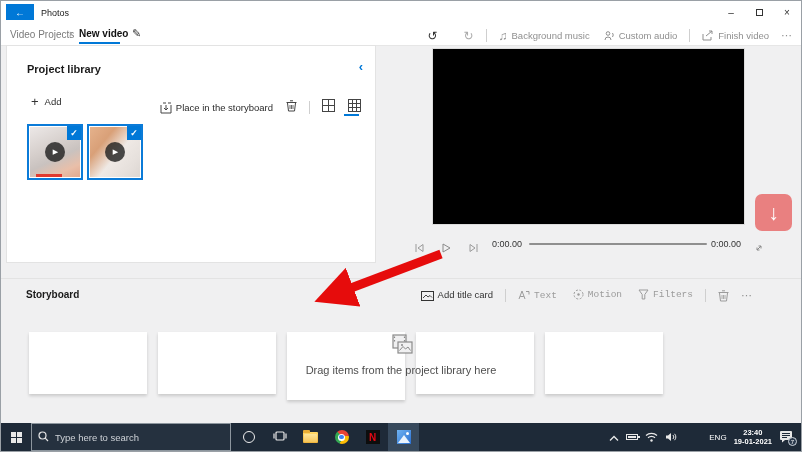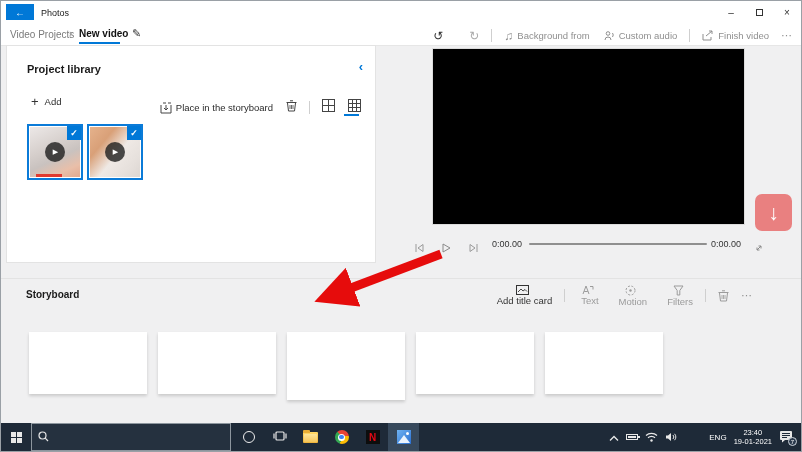--- a/index.html
+++ b/index.html
@@ -69,23 +69,23 @@
   .dl-btn span { color:#fff; font-size:21px; font-weight:bold; line-height:1; }
   .pv-controls { position:absolute; left:405px; top:234px; right:8px; height:18px; }
   .pv-ic { position:absolute; top:4px; }
   .pv-time { position:absolute; top:4px; font-size:9px; color:#333; }
   .pv-slider { position:absolute; left:123px; top:8px; width:178px; height:2px; background:#8f8f8f; border-radius:1px; }
 
   
   .storyboard { position:absolute; left:0; top:277px; right:0; height:147px; background:#f0f0f1; border-top:1px solid #e3e3e3;padding-left:29px; }
   .sb-title { position:absolute; left:25px; top:10px; font-size:10px; font-weight:bold; color:#1a1a1a; }
   .sb-toolbar { position:absolute; right:48px; top:6px; height:20px; display:flex; align-items:center; }
-  .sb-toolbar .tb-item { font-size:9.5px;flex-direction:column; }
+  .sb-toolbar .tb-item { font-size:9.5px; }
   .sb-dark { color:#333; }
-  .sb-gray { color:#9b9b9b; }
+  .sb-gray { color:#9b9b9b;font-family:Liberation Mono, monospace; }
   .sb-gap { width:16px; }
   .cards { position:absolute; left:0; top:53px; right:0; height:80px; }
   .card { position:absolute; top:0; width:118px; height:62px; background:#fff; box-shadow:0 2px 3px rgba(0,0,0,.16); }
   .card.tall { height:68px; }
   .drag-hint { position:absolute; left:0; top:55px; width:100%; text-align:center; z-index:2; pointer-events:none; }
   .drag-hint .hint-ic { display:inline-block; margin-bottom:3px; }
   .drag-hint .hint-tx { font-size:11px; color:#4f4f4f; }
 
   
   .annot-arrow { position:absolute; left:300px; top:242px; z-index:5; pointer-events:none; }
@@ -111,21 +111,21 @@
   .chrome:before { content:""; position:absolute; left:3.5px; top:3.5px; width:7px; height:7px; background:#fff; border-radius:50%; }
   .chrome:after { content:""; position:absolute; left:4.8px; top:4.8px; width:4.4px; height:4.4px; background:#4285f4; border-radius:50%; }
   .netflix { width:14px; height:14px; background:#0d0d0d; display:flex; align-items:center; justify-content:center; }
   .netflix span { color:#e50914; font-size:10px; font-weight:bold; }
   .photos-ic { width:14px; height:14px; background:linear-gradient(135deg,#6fb3f2,#2a6fd0); position:relative; overflow:hidden; }
   .photos-ic i { position:absolute; left:1px; bottom:1px; width:0; height:0;
                  border-left:6px solid transparent; border-right:6px solid transparent; border-bottom:8px solid #eaf3fd; }
   .photos-ic b { position:absolute; right:2px; top:2px; width:3px; height:3px; border-radius:50%; background:#fff; }
   .tb-tray { margin-left:auto; display:flex; align-items:center; gap:7px; padding-right:5px; }
   .tray-txt { color:#fff; font-size:8px;margin-left:25px; }
-  .clock { color:#fff; font-size:7.5px; line-height:9px; text-align:center; }
+  .clock { color:#fff; font-size:7.5px; line-height:9px; text-align:center;font-weight:bold; }
   .battery { position:relative; width:12px; height:6px; border:1px solid #e8e8e8; }
   .battery:before { content:""; position:absolute; right:-3px; top:1px; width:2px; height:2px; background:#e8e8e8; }
   .battery:after { content:""; position:absolute; left:1px; top:1px; bottom:1px; width:8px; background:#e8e8e8; }
   .notif { position:relative; width:17px; height:16px; }
   .notif-badge { position:absolute; right:-1px; bottom:-1px; width:9px; height:9px; border-radius:50%;
                  background:#2b3razz; background:#2b3a4d; border:1px solid #cfd6dd; color:#fff; font-size:6px;
                  display:flex; align-items:center; justify-content:center; }
 </style>
 </head>
 <body>
@@ -157,21 +157,21 @@
     <span class="crumb-underline"></span>
     <span class="pencil">✎</span>
 
     <div class="topbar-right">
       <span class="tb-glyph dark">↺</span>
       <span class="sp24"></span>
       <span class="tb-glyph light">↻</span>
       <span class="vsep"></span>
       <span class="tb-item">
         <span class="tb-glyph">♫</span>
-        <span class="lbl">Background from</span>
+        <span class="lbl">Background music</span>
       </span>
       <span class="sp14"></span>
       <span class="tb-item">
         <span>
           <svg class="icon-svg" width="11" height="11" viewBox="0 0 11 11">
               <circle cx="4" cy="3.5" r="1.8" fill="none" stroke="#8f8f8f" stroke-width="1"></circle>
               <path d="M1,10 Q1,7 4,7 Q7,7 7,10" fill="none" stroke="#8f8f8f" stroke-width="1"></path>
               <path d="M8.5,3 Q10,5 8.5,7" fill="none" stroke="#8f8f8f" stroke-width="1"></path>
             </svg>
         </span>
@@ -347,20 +347,32 @@
     </div>
 
     <div class="cards">
       <div class="card" style="left:28px"></div>
       <div class="card" style="left:157px"></div>
       <div class="card tall" style="left:286px"></div>
       <div class="card" style="left:415px"></div>
       <div class="card" style="left:544px"></div>
     </div>
 
+    <div class="drag-hint">
+      <span class="hint-ic">
+        <svg width="26" height="23" viewBox="0 0 26 23">
+            <rect x="5" y="1" width="13" height="13" fill="#f0f0f1" stroke="#8a8a8a" stroke-width="1.2"></rect>
+            <path d="M6.5,2.5 L6.5,4 M6.5,6 L6.5,7.5 M16.5,2.5 L16.5,4 M16.5,6 L16.5,7.5" stroke="#8a8a8a" stroke-width="1.2"></path>
+            <rect x="10" y="8" width="14" height="11" fill="#f0f0f1" stroke="#8a8a8a" stroke-width="1.2"></rect>
+            <path d="M11.5,16.5 L15,12.5 L17.5,15 L20,13 L22.5,16.5" fill="none" stroke="#8a8a8a" stroke-width="1"></path>
+            <circle cx="14" cy="11" r="1" fill="#8a8a8a"></circle>
+          </svg>
+      </span>
+      <div class="hint-tx">Drag items from the project library here</div>
+    </div>
   </div>
 
   <svg class="annot-arrow" width="160" height="75" viewBox="0 0 160 75">
     <defs>
       <marker id="ah" markerWidth="4.6" markerHeight="4.6" refX="1.2" refY="2.3" orient="auto">
         <path d="M0,0 L4.6,2.3 L0,4.6 z" fill="#e60c0c"></path>
       </marker>
     </defs>
     <line x1="140" y1="11" x2="42" y2="48" stroke="#e60c0c" stroke-width="9" marker-end="url(#ah)"></line>
   </svg>
@@ -374,20 +386,21 @@
           <div></div>
         </span>
     </div>
     <div class="tb-search">
       <span style="margin-right:6px">
         <svg width="11" height="11" viewBox="0 0 11 11">
             <circle cx="4.5" cy="4.5" r="3.5" fill="none" stroke="#e6e6e6" stroke-width="1.2"></circle>
             <path d="M7.2,7.2 L10,10" stroke="#e6e6e6" stroke-width="1.2"></path>
           </svg>
       </span>
+      <input type="text" placeholder="Type here to search" style="">
     </div>
     <div class="tb-apps">
       <div class="tb-app">
           <span class="cortana-ring"></span>
         </div>
       <div class="tb-app">
         <span>
           <svg width="14" height="12" viewBox="0 0 14 12">
               <rect x="3" y="2" width="8" height="8" fill="none" stroke="#e8e8e8" stroke-width="1.2" rx="1"></rect>
               <path d="M1,3.5 L1,8.5 M13,3.5 L13,8.5" stroke="#e8e8e8" stroke-width="1.2"></path>

